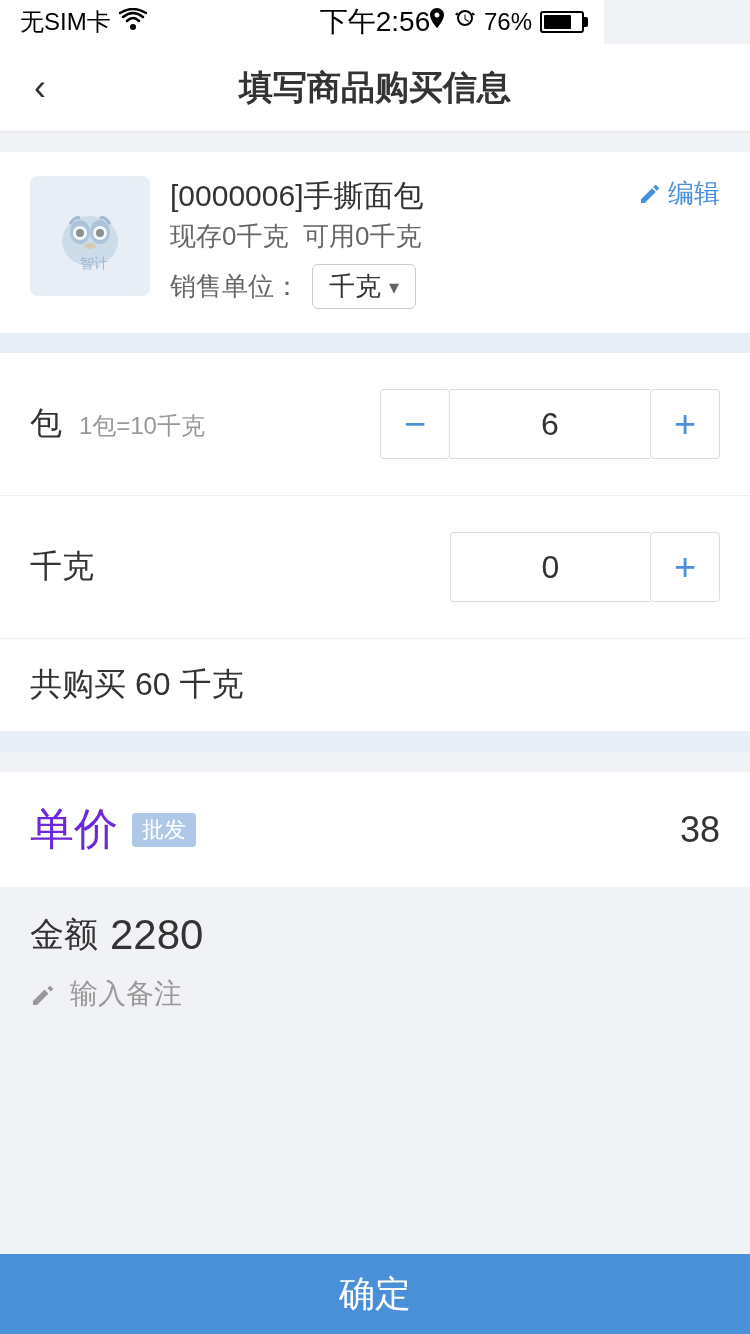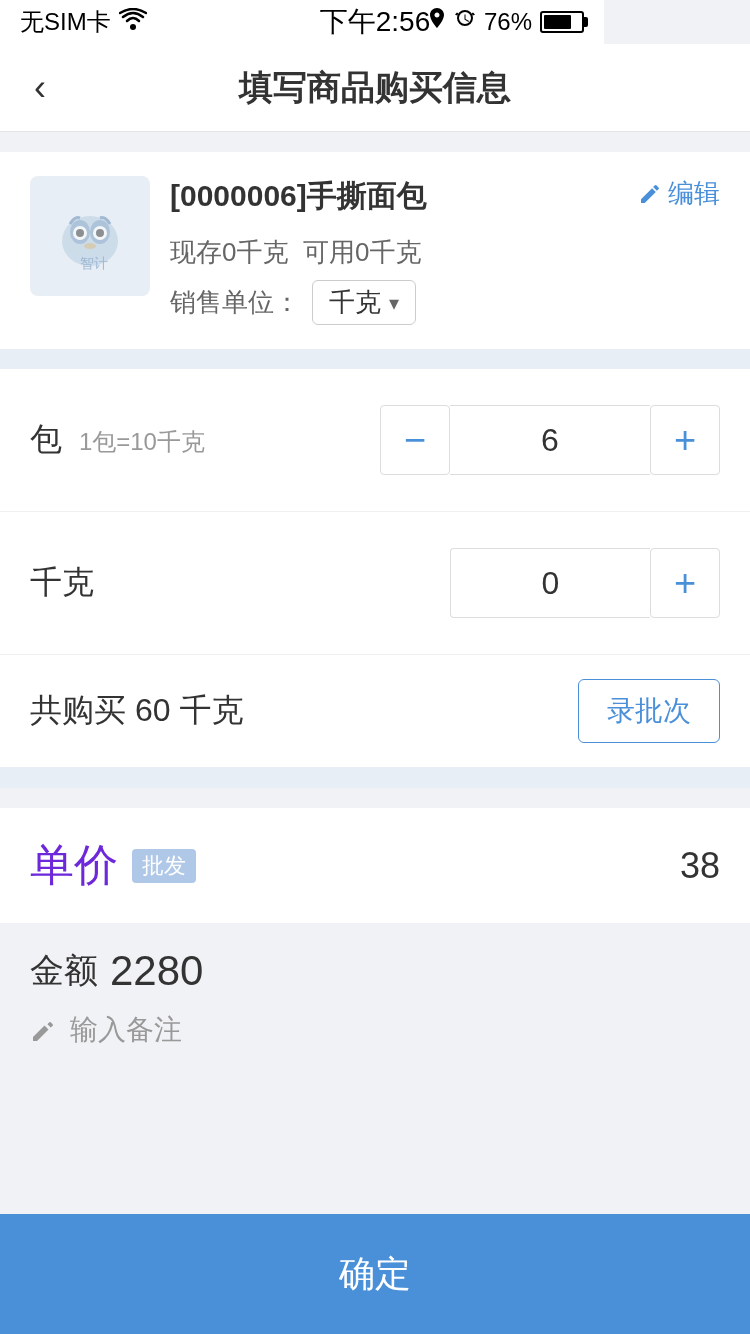--- a/index.html
+++ b/index.html
@@ -121,22 +121,22 @@
       justify-content: center;
       flex-shrink: 0;
       overflow: hidden;
     }
     .product-info {
       flex: 1;
     }
     .product-name {
       font-size: 30px;
       color: #333;
-      font-weight: 700;
-      margin-bottom: 18px;
+      font-weight: 400;
+      margin-bottom: 2px;
     }
     .product-stock {
       font-size: 26px;
       color: #666;
       margin-bottom: 10px;
     }
     .product-unit-row {
       display: flex;
       align-items: center;
       gap: 12px;
@@ -320,21 +320,21 @@
       font-size: 28px;
       color: #999;
     }
 
     
     .confirm-btn {
       position: fixed;
       bottom: 0;
       left: 0;
       width: 750px;
-      height: 120px;
+      height: 80px;
       background: #4a90d9;
       color: #fff;
       font-size: 36px;
       font-weight: 500;
       border: none;
       cursor: pointer;
       display: flex;
       align-items: center;
       justify-content: center;
     }
@@ -449,21 +449,20 @@
   <div class="quantity-row">
     <div class="quantity-label">千克</div>
     <div class="quantity-controls">
       <input class="qty-input" type="text" value="0" style="border-left: 1px solid rgb(221, 221, 221); border-radius: 4px 0px 0px 4px;">
       <button class="qty-btn">+</button>
     </div>
   </div>
 
   <div class="summary-row">
     <span class="summary-text">共购买 60 千克</span>
-    <button class="batch-btn">录批次</button>
   </div>
 </div>
 
 <div class="section-divider"></div>
 
 <div class="price-section">
   <div class="price-label-row">
     <span class="price-label">单价</span>
     <span class="batch-tag">批发</span>
   </div>

